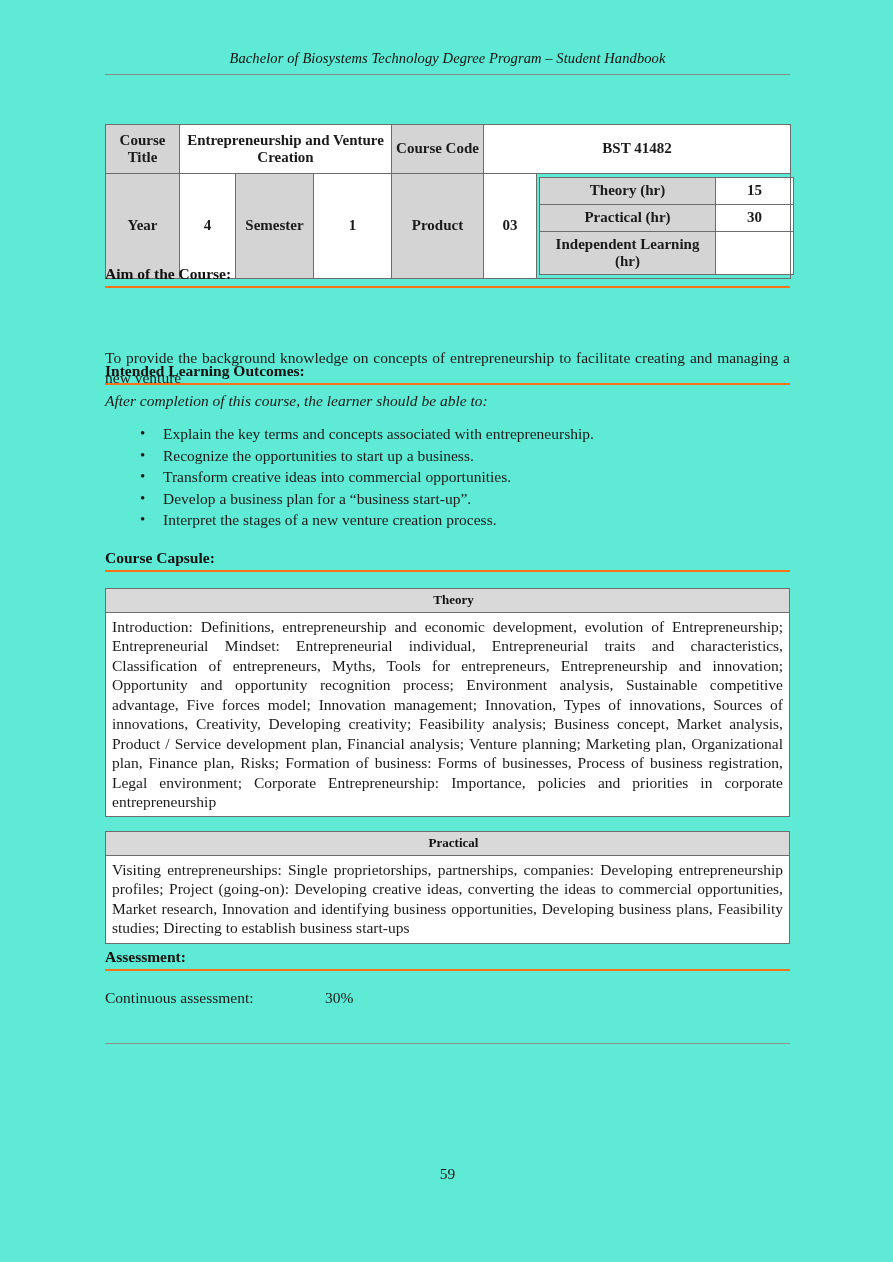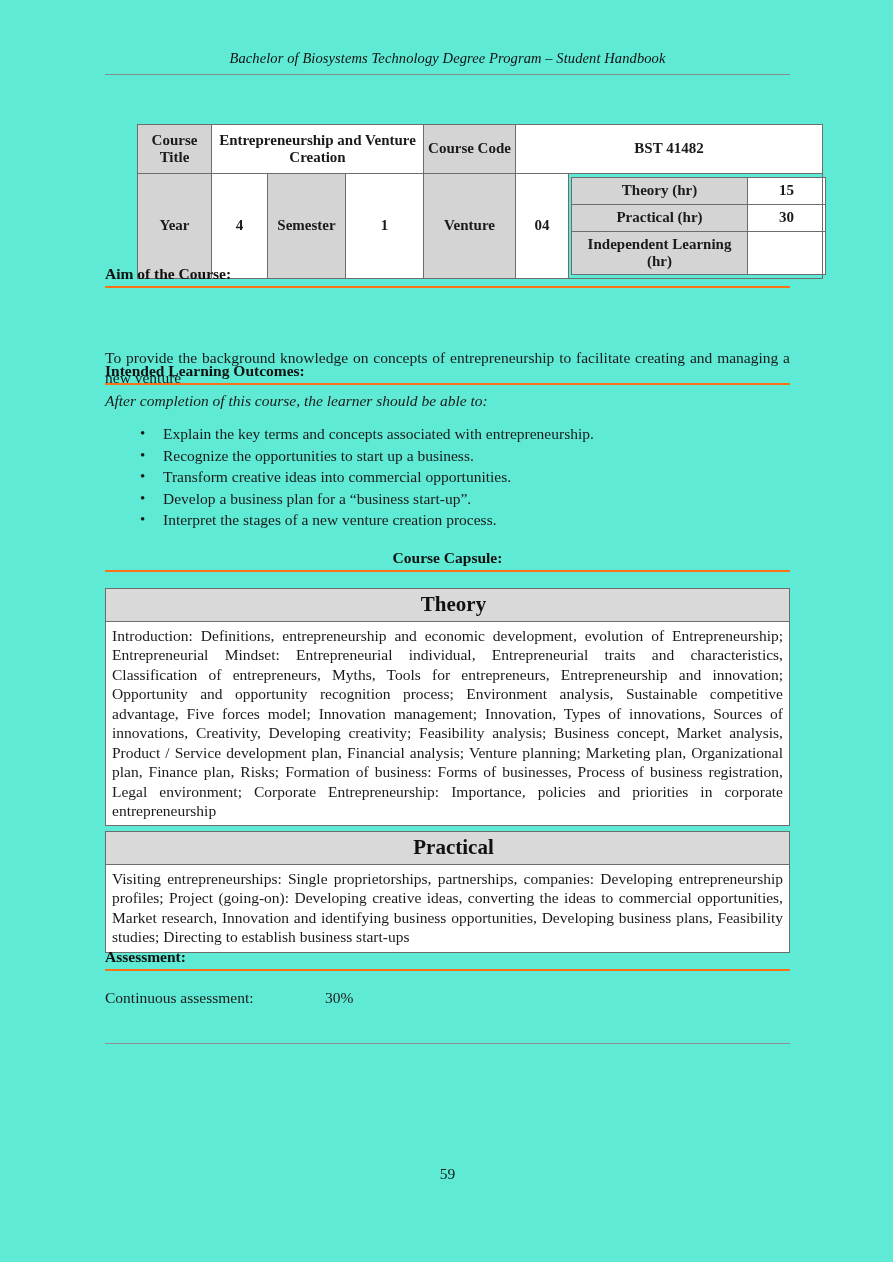--- a/index.html
+++ b/index.html
@@ -45,21 +45,20 @@
   .info-table-wrap {
     position: absolute;
     left: 105px;
     top: 124px;
     width: 685px;
   }
   table.info {
     border-collapse: collapse;
     width: 685px;
     table-layout: fixed;
-    margin-left: 32px;
   }
   table.info td {
     border: 1px solid #6d6d6d;
     font-weight: bold;
     font-size: 15px;
     text-align: center;
     vertical-align: middle;
     padding: 3px 2px;
     line-height: 1.16;
   }
@@ -143,21 +142,21 @@
     width: 685px;
     border: 1px solid #6d6d6d;
     background: #ffffff;
     box-sizing: border-box;
   }
   .capsule-head {
     background: #d9d9d9;
     border-bottom: 1px solid #6d6d6d;
     text-align: center;
     font-weight: bold;
-    font-size: 21px;
+    font-size: 13px;
     padding: 3px 0 4px 12px;
     color: #111;
   }
   .capsule-body {
     padding: 4px 6px 5px 6px;
     font-size: 15.5px;
     line-height: 1.255;
     text-align: justify;
     text-justify: inter-word;
     color: #1a1a1a;
@@ -220,22 +219,22 @@
           <td class="shade">Course Title</td>
           <td class="plain" colspan="3">Entrepreneurship and Venture Creation</td>
           <td class="shade">Course Code</td>
           <td class="plain" colspan="3">BST 41482</td>
         </tr>
         <tr>
           <td class="shade cell-year">Year</td>
           <td class="plain">4</td>
           <td class="shade">Semester</td>
           <td class="plain">1</td>
-          <td class="shade">Venture</td>
-          <td class="plain">04</td>
+          <td class="shade">Product</td>
+          <td class="plain">03</td>
           <td class="nopad" colspan="2">
             <table class="sub-hours">
               <colgroup>
                 <col style="width:176px">
                 <col style="width:78px">
               </colgroup>
               <tbody>
                 <tr>
                   <td class="shade" style="height:20px">Theory (hr)</td>
                   <td class="plain">15</td>
@@ -278,21 +277,21 @@
     <li>
       <span class="bul">•</span>
       <span>Develop a business plan for a “business start-up”.</span>
     </li>
     <li>
       <span class="bul">•</span>
       <span>Interpret the stages of a new venture creation process.</span>
     </li>
   </ul>
 
-  <div class="sec-head" style="top:549px;text-align:center;">Course Capsule:</div>
+  <div class="sec-head" style="top:549px;">Course Capsule:</div>
 
   <div class="capsule" style="top:588px;">
     <div class="capsule-head">Theory</div>
     <div class="capsule-body">Introduction: Definitions, entrepreneurship and economic development, evolution of Entrepreneurship; Entrepreneurial Mindset: Entrepreneurial individual, Entrepreneurial traits and characteristics, Classification of entrepreneurs, Myths, Tools for entrepreneurs, Entrepreneurship and innovation; Opportunity and opportunity recognition process; Environment analysis, Sustainable competitive advantage, Five forces model; Innovation management; Innovation, Types of innovations, Sources of innovations, Creativity, Developing creativity; Feasibility analysis; Business concept, Market analysis, Product / Service development plan, Financial analysis; Venture planning; Marketing plan, Organizational plan, Finance plan, Risks; Formation of business: Forms of businesses, Process of business registration, Legal environment; Corporate Entrepreneurship: Importance, policies and priorities in corporate entrepreneurship</div>
   </div>
 
   <div class="capsule" style="top:831px;">
     <div class="capsule-head">Practical</div>
     <div class="capsule-body">Visiting entrepreneurships: Single proprietorships, partnerships, companies: Developing entrepreneurship profiles; Project (going-on): Developing creative ideas, converting the ideas to commercial opportunities, Market research, Innovation and identifying business opportunities, Developing business plans, Feasibility studies; Directing to establish business start-ups</div>
   </div>

